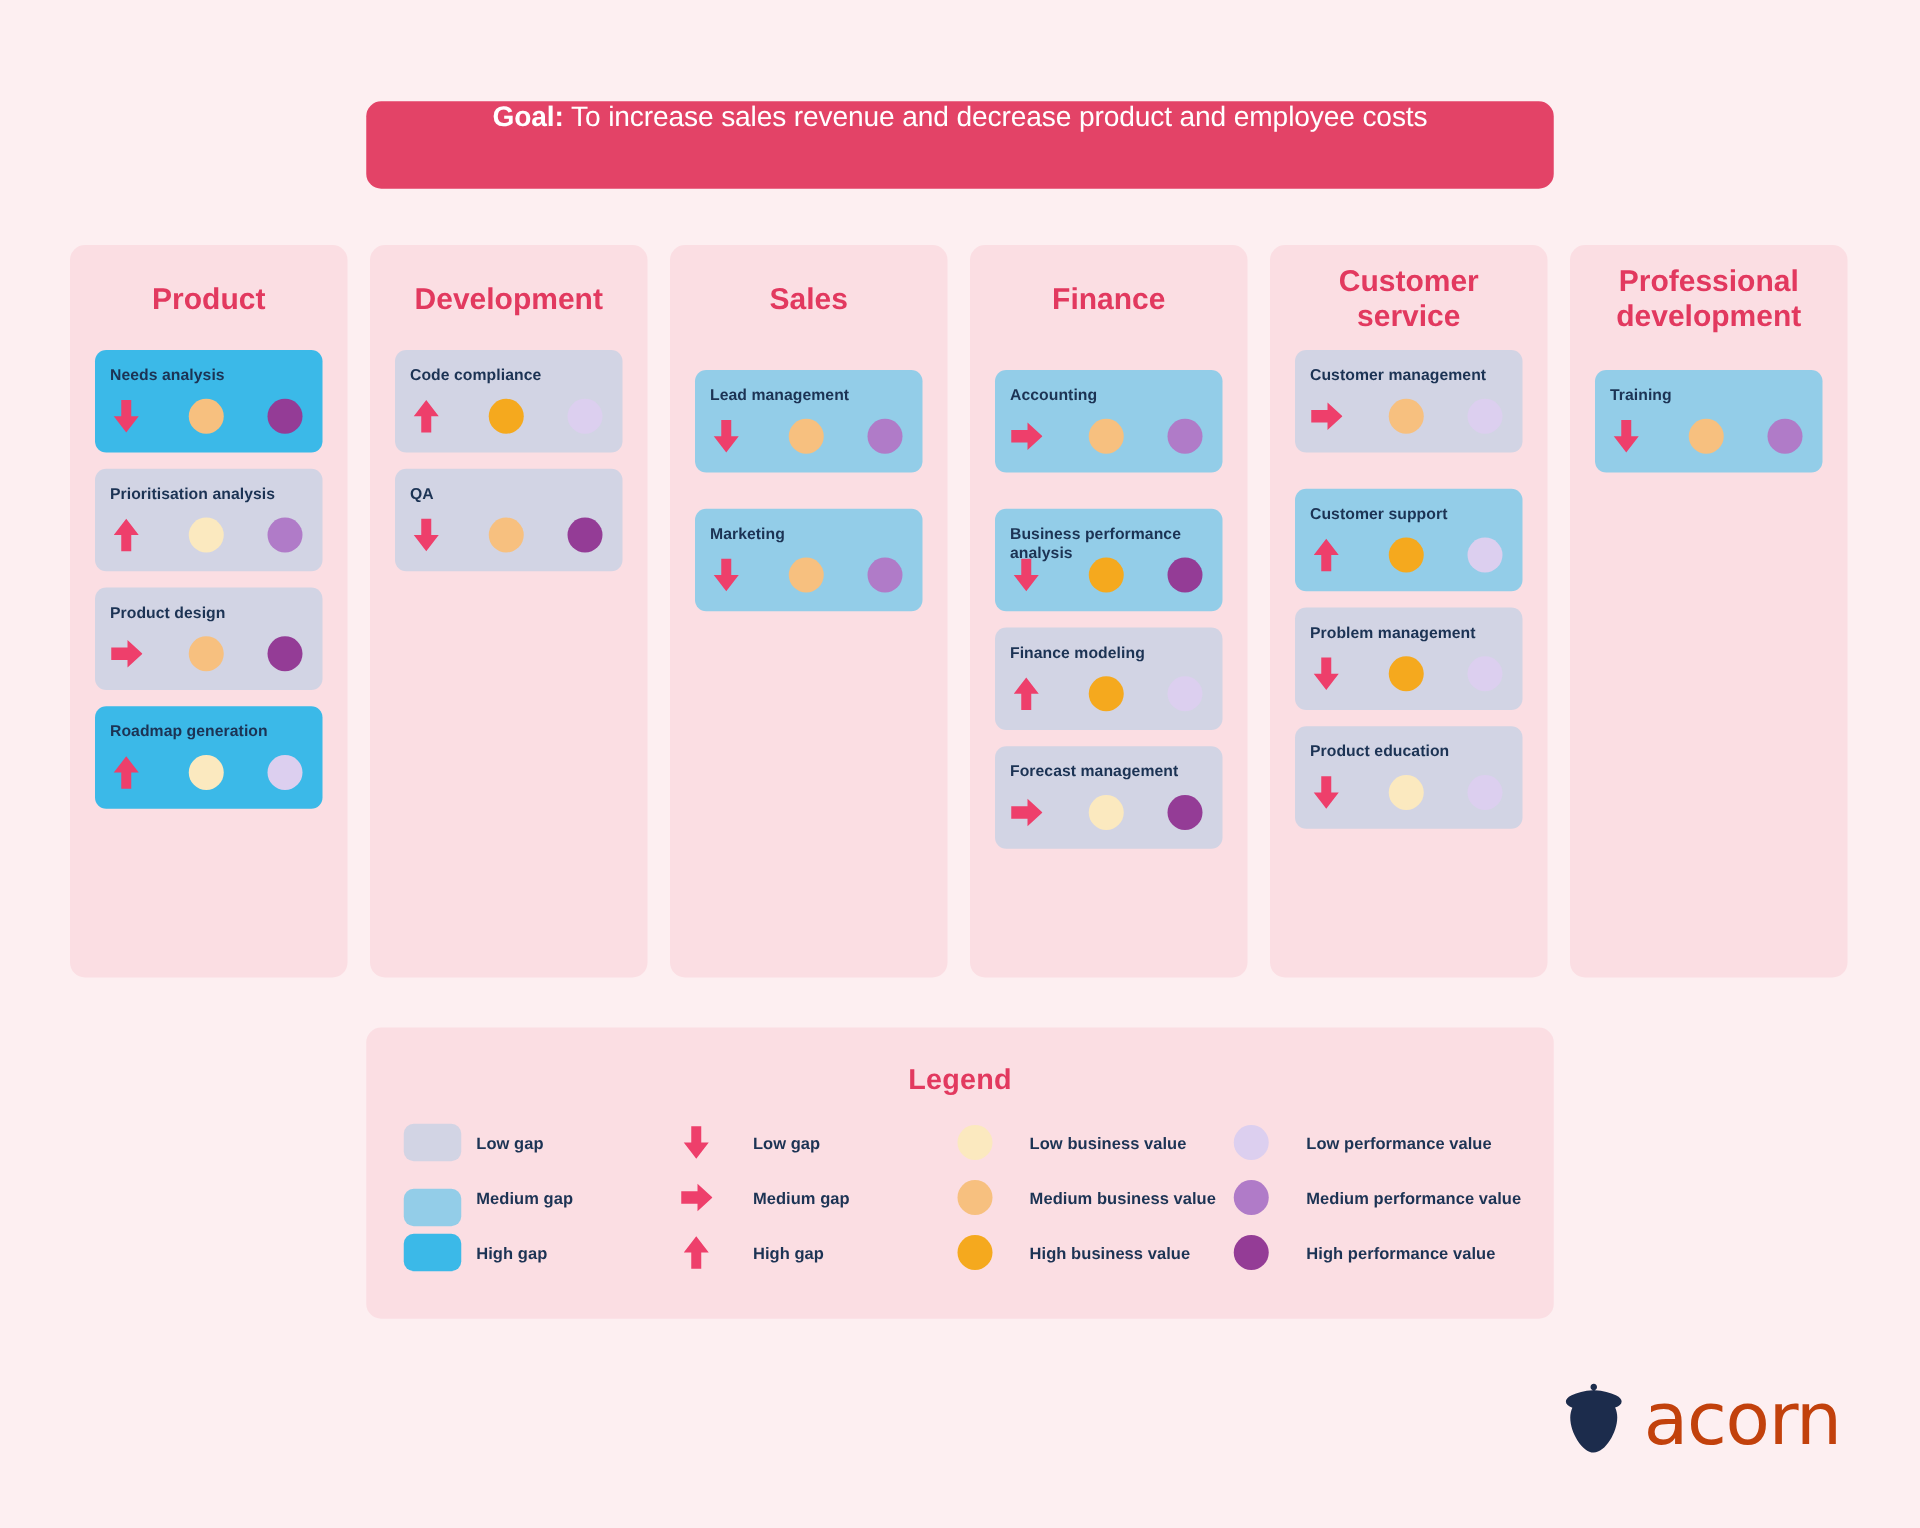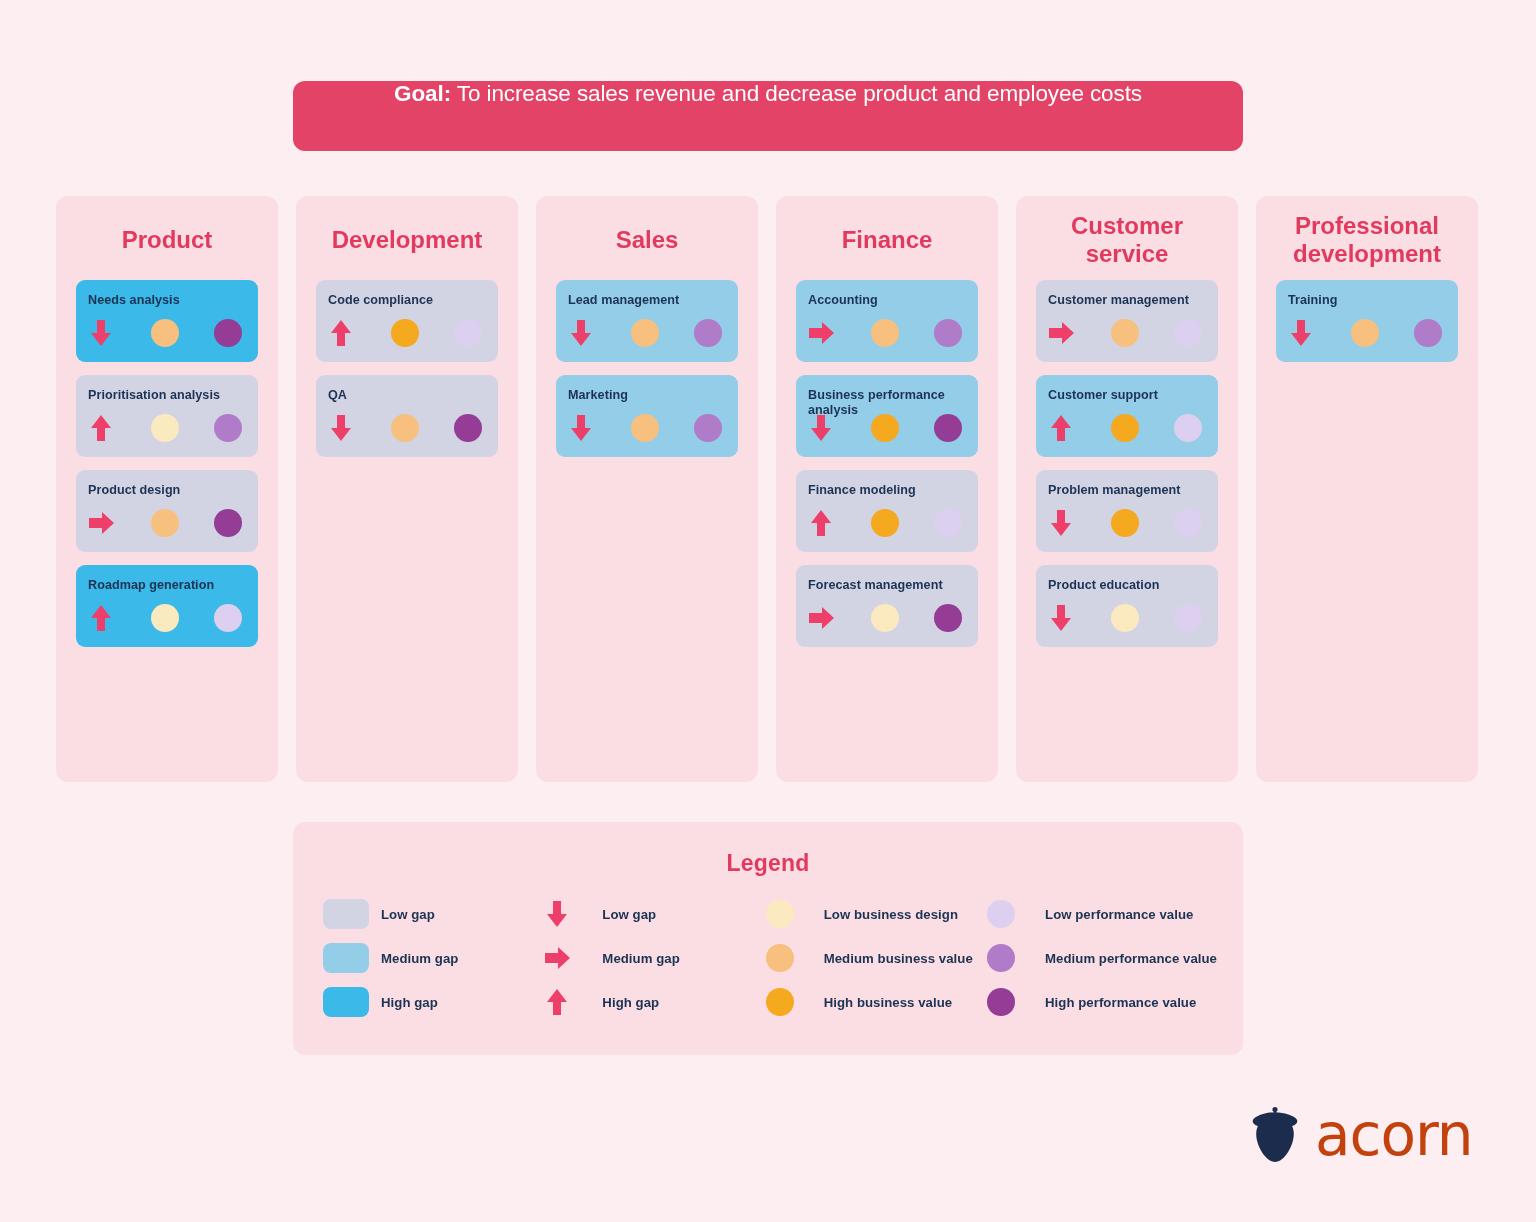--- a/index.html
+++ b/index.html
@@ -79,21 +79,21 @@
 
   
   .card {
     height: 82px;
     border-radius: 9px;
     box-sizing: border-box;
     padding: 13px 12px 0 12px;
     position: relative;
   }
   .gap-low    { background: #d2d4e4; }
-  .gap-medium { background: #93cde8; }
+  .gap-medium { background: #93cde8; margin-top: 16px; }
   .gap-high   { background: #3bb9e8; }
 
   .card-title {
     color: #1c3354;
     font-size: 12.6px;
     font-weight: bold;
     line-height: 15px;
     letter-spacing: 0.05px;
   }
   .card-indicators {
@@ -569,21 +569,21 @@
             </svg>
           </div>
           <div class="legend-label">High gap</div>
         </div>
       </div>
       <div class="legend-group">
         <div class="legend-row">
           <div class="legend-marker">
             <span class="dot bv-low"></span>
           </div>
-          <div class="legend-label">Low business design</div>
+          <div class="legend-label">Low business value</div>
         </div>
         <div class="legend-row">
           <div class="legend-marker">
             <span class="dot bv-med"></span>
           </div>
           <div class="legend-label">Medium business value</div>
         </div>
         <div class="legend-row">
           <div class="legend-marker">
             <span class="dot bv-high"></span>

